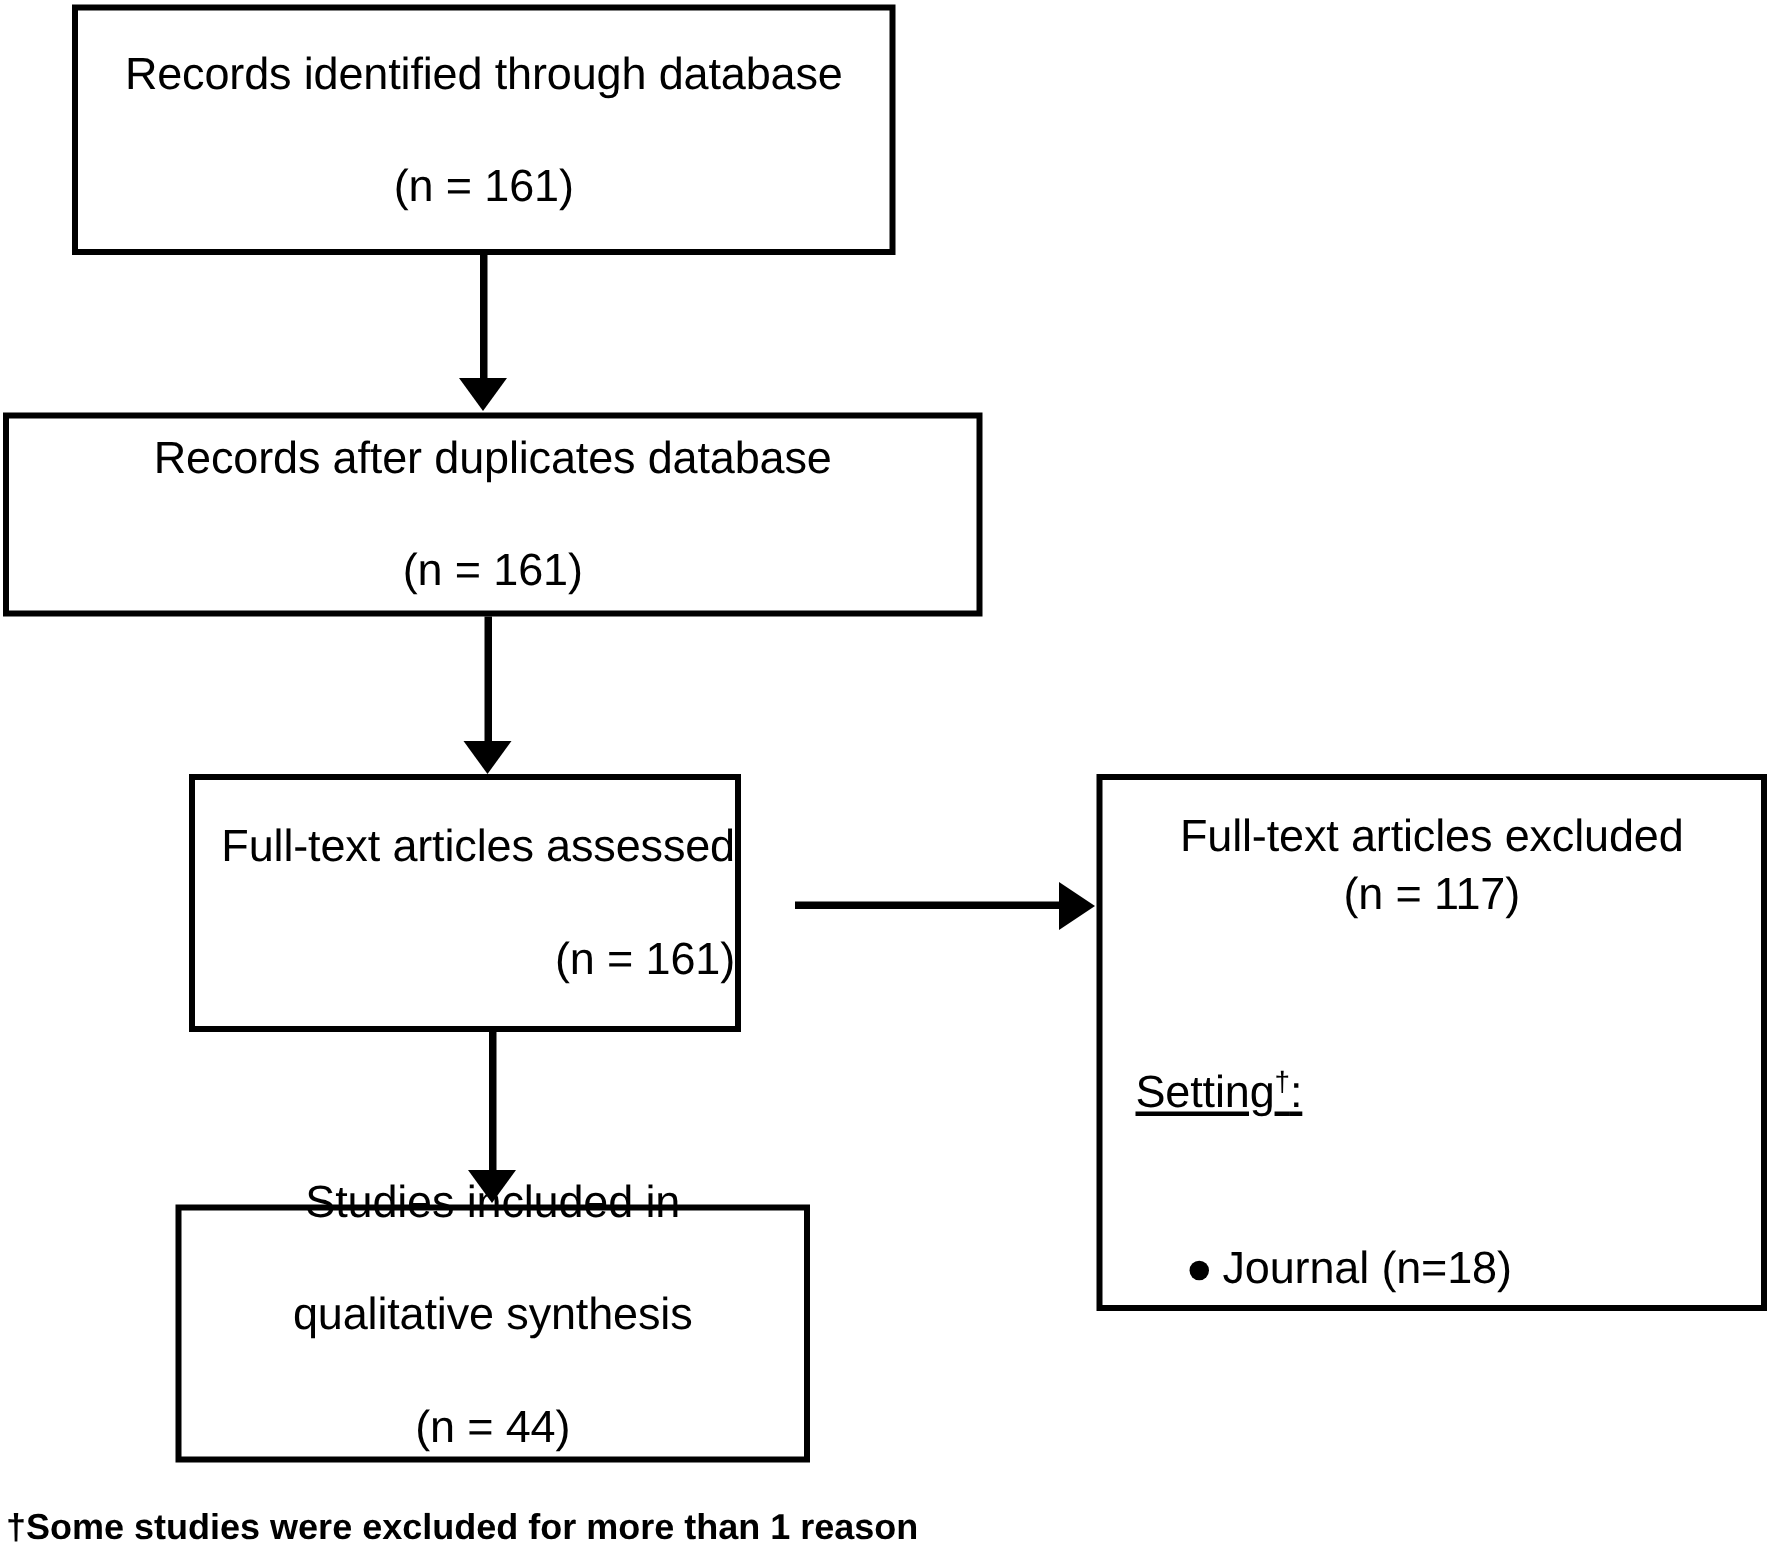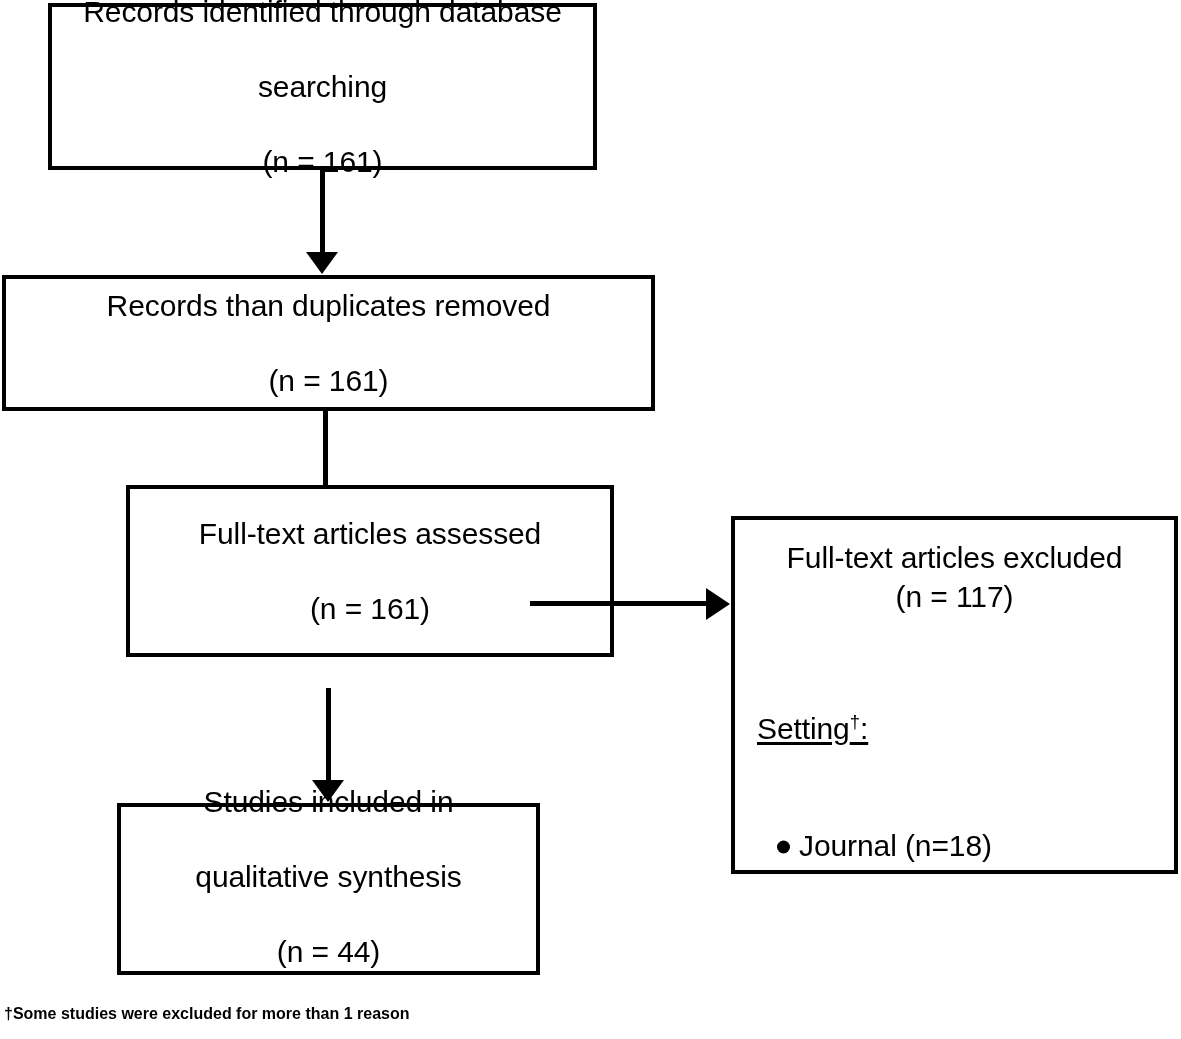--- a/index.html
+++ b/index.html
@@ -35,21 +35,21 @@
     letter-spacing: -0.1px;
     gap: 36px;
   }
   .flow-box .line { display: block; white-space: nowrap; }
 
   
   #box-identified { left: 48px;  top: 3px;   width: 549px; height: 167px; }
   
   #box-duplicates { left: 2px;   top: 275px; width: 653px; height: 136px; }
   
-  #box-assessed   { left: 126px; top: 485px; width: 488px; height: 172px; }
+  #box-assessed   { left: 126px; top: 516px; width: 368px; height: 172px; align-items: flex-end; }
   
   #box-included   { left: 117px; top: 803px; width: 423px; height: 172px; justify-content: flex-end; }
   
   #box-excluded {
     left: 731px; top: 516px; width: 447px; height: 358px;
     justify-content: space-between;
     align-items: stretch;
     padding: 18px 0 0 0;
   }
 
@@ -73,21 +73,21 @@
   }
   ul.reasons-list {
     list-style: none;
     margin: 6px 0 0 0;
     padding: 0;
     text-align: left;
     font-size: 30px;
   }
   ul.reasons-list li {
     position: relative;
-    margin: 0 0 2px 0;
+    margin: 0 0 2px 16px;
     padding: 0 0 0 64px;
     line-height: 1.42;
     white-space: nowrap;
   }
   ul.reasons-list li .bullet {
     position: absolute;
     left: 42px;
     top: 50%;
     transform: translateY(-50%);
     width: 13px;
@@ -135,41 +135,40 @@
   #arrow3-head { left: 312px; top: 780px; }
   
   #arrow4-line { left: 530px; top: 601px; width: 180px; }
   #arrow4-head { left: 706px; top: 588px; }
 
   
   #footnote {
     position: absolute;
     left: 4px;
     top: 1005px;
-    font-size: 16px;
+    font-size: 24px;
     font-weight: bold;
     white-space: nowrap;
   }
 </style>
 </head>
 <body>
 
 <div id="canvas">
 
   <div class="flow-box" id="box-identified">
     <span class="line">Records identified through database</span>
-    <span class="line">searching</span>
     <span class="line">(n = 161)</span>
   </div>
 
   <div class="v-line" id="arrow1-line"></div>
   <div class="v-arrowhead" id="arrow1-head"></div>
 
   <div class="flow-box" id="box-duplicates">
-    <span class="line">Records than duplicates removed</span>
+    <span class="line">Records after duplicates database</span>
     <span class="line">(n = 161)</span>
   </div>
 
   <div class="v-line" id="arrow2-line"></div>
   <div class="v-arrowhead" id="arrow2-head"></div>
 
   <div class="flow-box" id="box-assessed">
     <span class="line">Full-text articles assessed</span>
     <span class="line">(n = 161)</span>
   </div>

